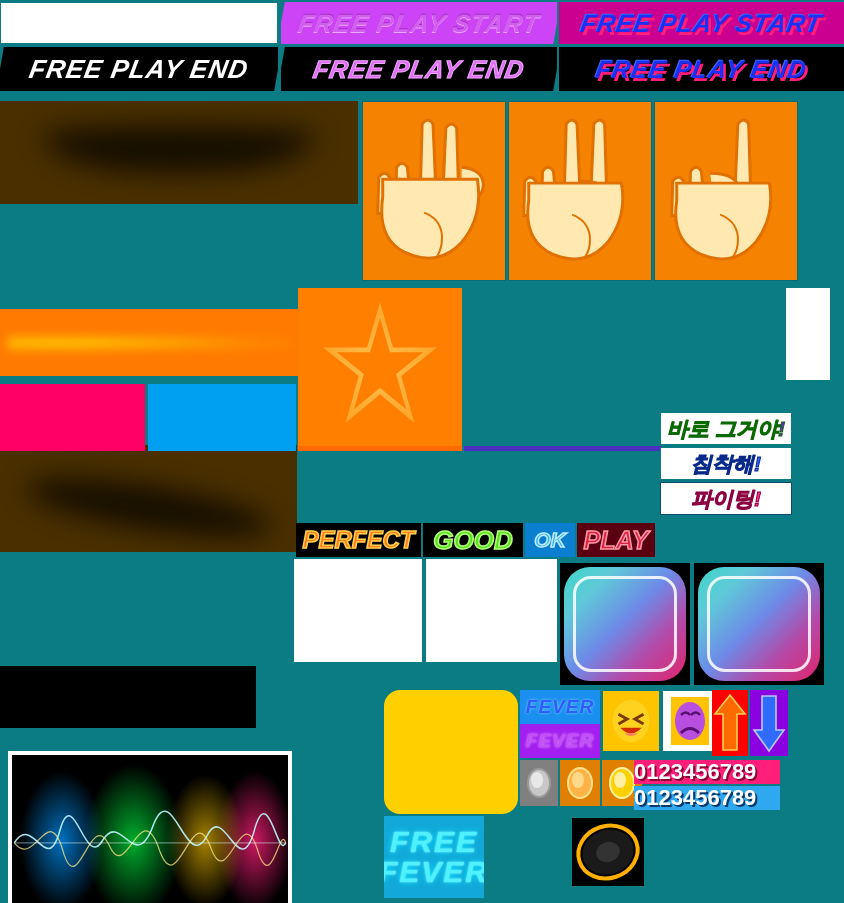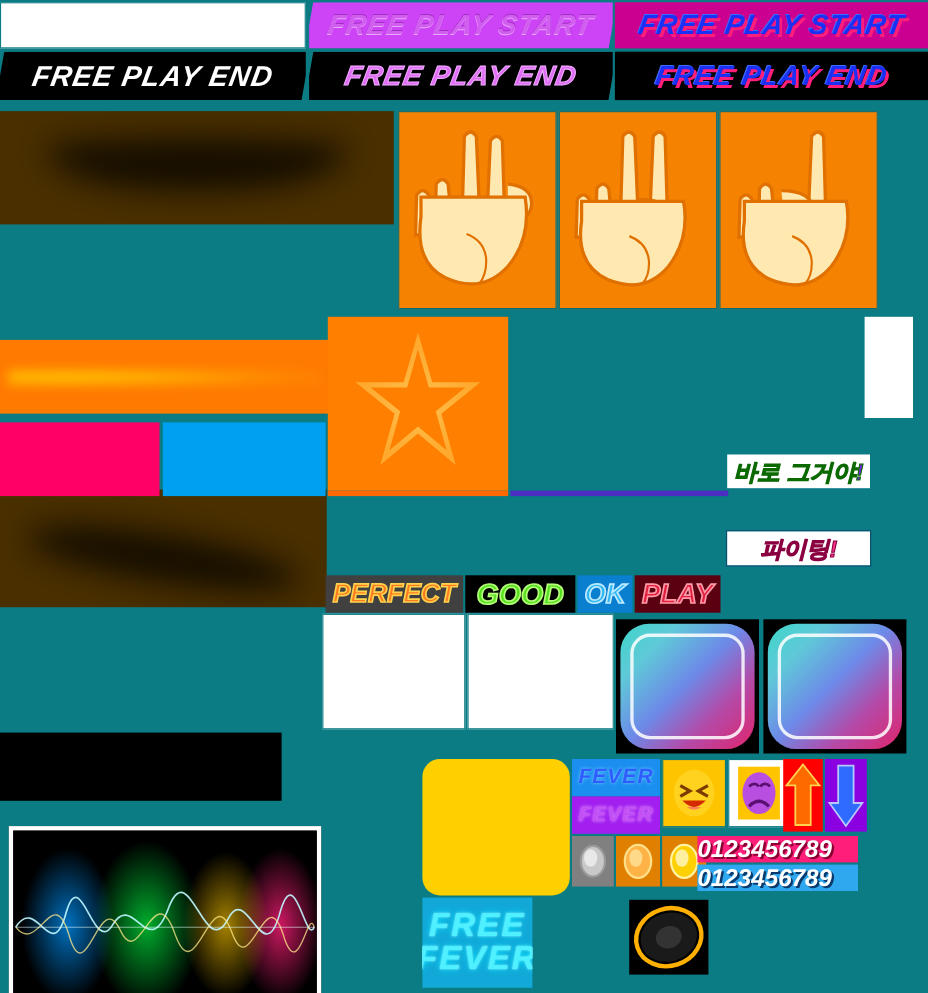--- a/index.html
+++ b/index.html
@@ -71,21 +71,21 @@
 
   .emo{display:flex;align-items:center;justify-content:center;}
   .emo-happy{background:#ffc400;}
   .emo-sad{background:#ffffff;}
 
   .arrow-up{background:#ff0000;display:flex;align-items:center;justify-content:center;}
   .arrow-dn{background:#8a00e0;display:flex;align-items:center;justify-content:center;}
 
   .coin{display:flex;align-items:center;justify-content:center;}
 
-  .digits{display:flex;align-items:center;font-weight:bold;font-style:italic;
+  .digits{display:flex;align-items:center;font-weight:bold;
      font-size:22px;letter-spacing:0px;}
   .dig-pink{color:#fff;background:#ff1f7a;text-shadow:2px 2px 0 #8a0033;}
   .dig-blue{color:#fff;background:#2fa8f0;text-shadow:2px 2px 0 #0a3a6b;}
   .speaker-blk{background:#000;display:flex;align-items:center;justify-content:center;}
   .whitep{background:#fff;}
   .blackp{background:#000;}
 </style>
 </head>
 <body>
 
@@ -189,35 +189,38 @@
 
   <div class="s star-panel" style="left:298px;top:288px;width:164px;height:158px;">
     <div class="star-shape"></div>
   </div>
 
   <div class="s whitep" style="left:786px;top:288px;width:44px;height:92px;"></div>
 
   <div class="s" style="left:298px;top:446px;width:164px;height:5px;background:#ff6a00;"></div>
   <div class="s" style="left:464px;top:446px;width:198px;height:5px;background:#4a2fc0;"></div>
 
-  <div class="s" style="left:296px;top:523px;width:125px;height:34px;background:#404040;">
+  <div class="s" style="left:296px;top:523px;width:125px;height:34px;background:#000000;">
     <div class="judge" style="font-size:24px;color:#ff7a1f;-webkit-text-stroke:1.5px #ffd24d;">PERFECT</div>
   </div>
   <div class="s" style="left:423px;top:523px;width:100px;height:34px;background:#000;">
     <div class="judge" style="font-size:26px;color:#55e020;-webkit-text-stroke:1.5px #b8ff7a;">GOOD</div>
   </div>
   <div class="s" style="left:525px;top:523px;width:50px;height:34px;background:#0a7fd0;">
-    <div class="judge" style="font-size:25px;color:#2fb8f0;-webkit-text-stroke:1.5px #bfeaff;">OK</div>
+    <div class="judge" style="font-size:21px;color:#2fb8f0;-webkit-text-stroke:1.5px #bfeaff;">OK</div>
   </div>
   <div class="s" style="left:577px;top:523px;width:78px;height:34px;background:#5a0010;">
     <div class="judge" style="font-size:25px;color:#e01f3f;-webkit-text-stroke:1.5px #ff9aa8;">PLAY</div>
   </div>
 
   <div class="s" style="left:660px;top:412px;width:132px;height:33px;border:1px solid #0b7b84;">
     <div class="kor" style="color:#6d28d9;-webkit-text-stroke:1px #0a6a00;">바로 그거야!</div>
+  </div>
+  <div class="s" style="left:660px;top:447px;width:132px;height:33px;border:1px solid #0b7b84;">
+    <div class="kor" style="color:#2f5cff;-webkit-text-stroke:1px #0a2a8a;">침착해!</div>
   </div>
   <div class="s" style="left:660px;top:482px;width:132px;height:33px;border:1px solid #0c4a6e;">
     <div class="kor" style="color:#ff2f8a;-webkit-text-stroke:1px #8a0040;">파이팅!</div>
   </div>
 
   <div class="s whitep" style="left:293px;top:558px;width:130px;height:105px;border:1px solid #0b7b84;"></div>
   <div class="s whitep" style="left:425px;top:558px;width:133px;height:105px;border:1px solid #0b7b84;"></div>
 
   <div class="s" style="left:560px;top:563px;width:130px;height:122px;background:#000;">
     <div class="btn-grad" style="position:absolute;left:4px;top:4px;width:122px;height:114px;"></div>

